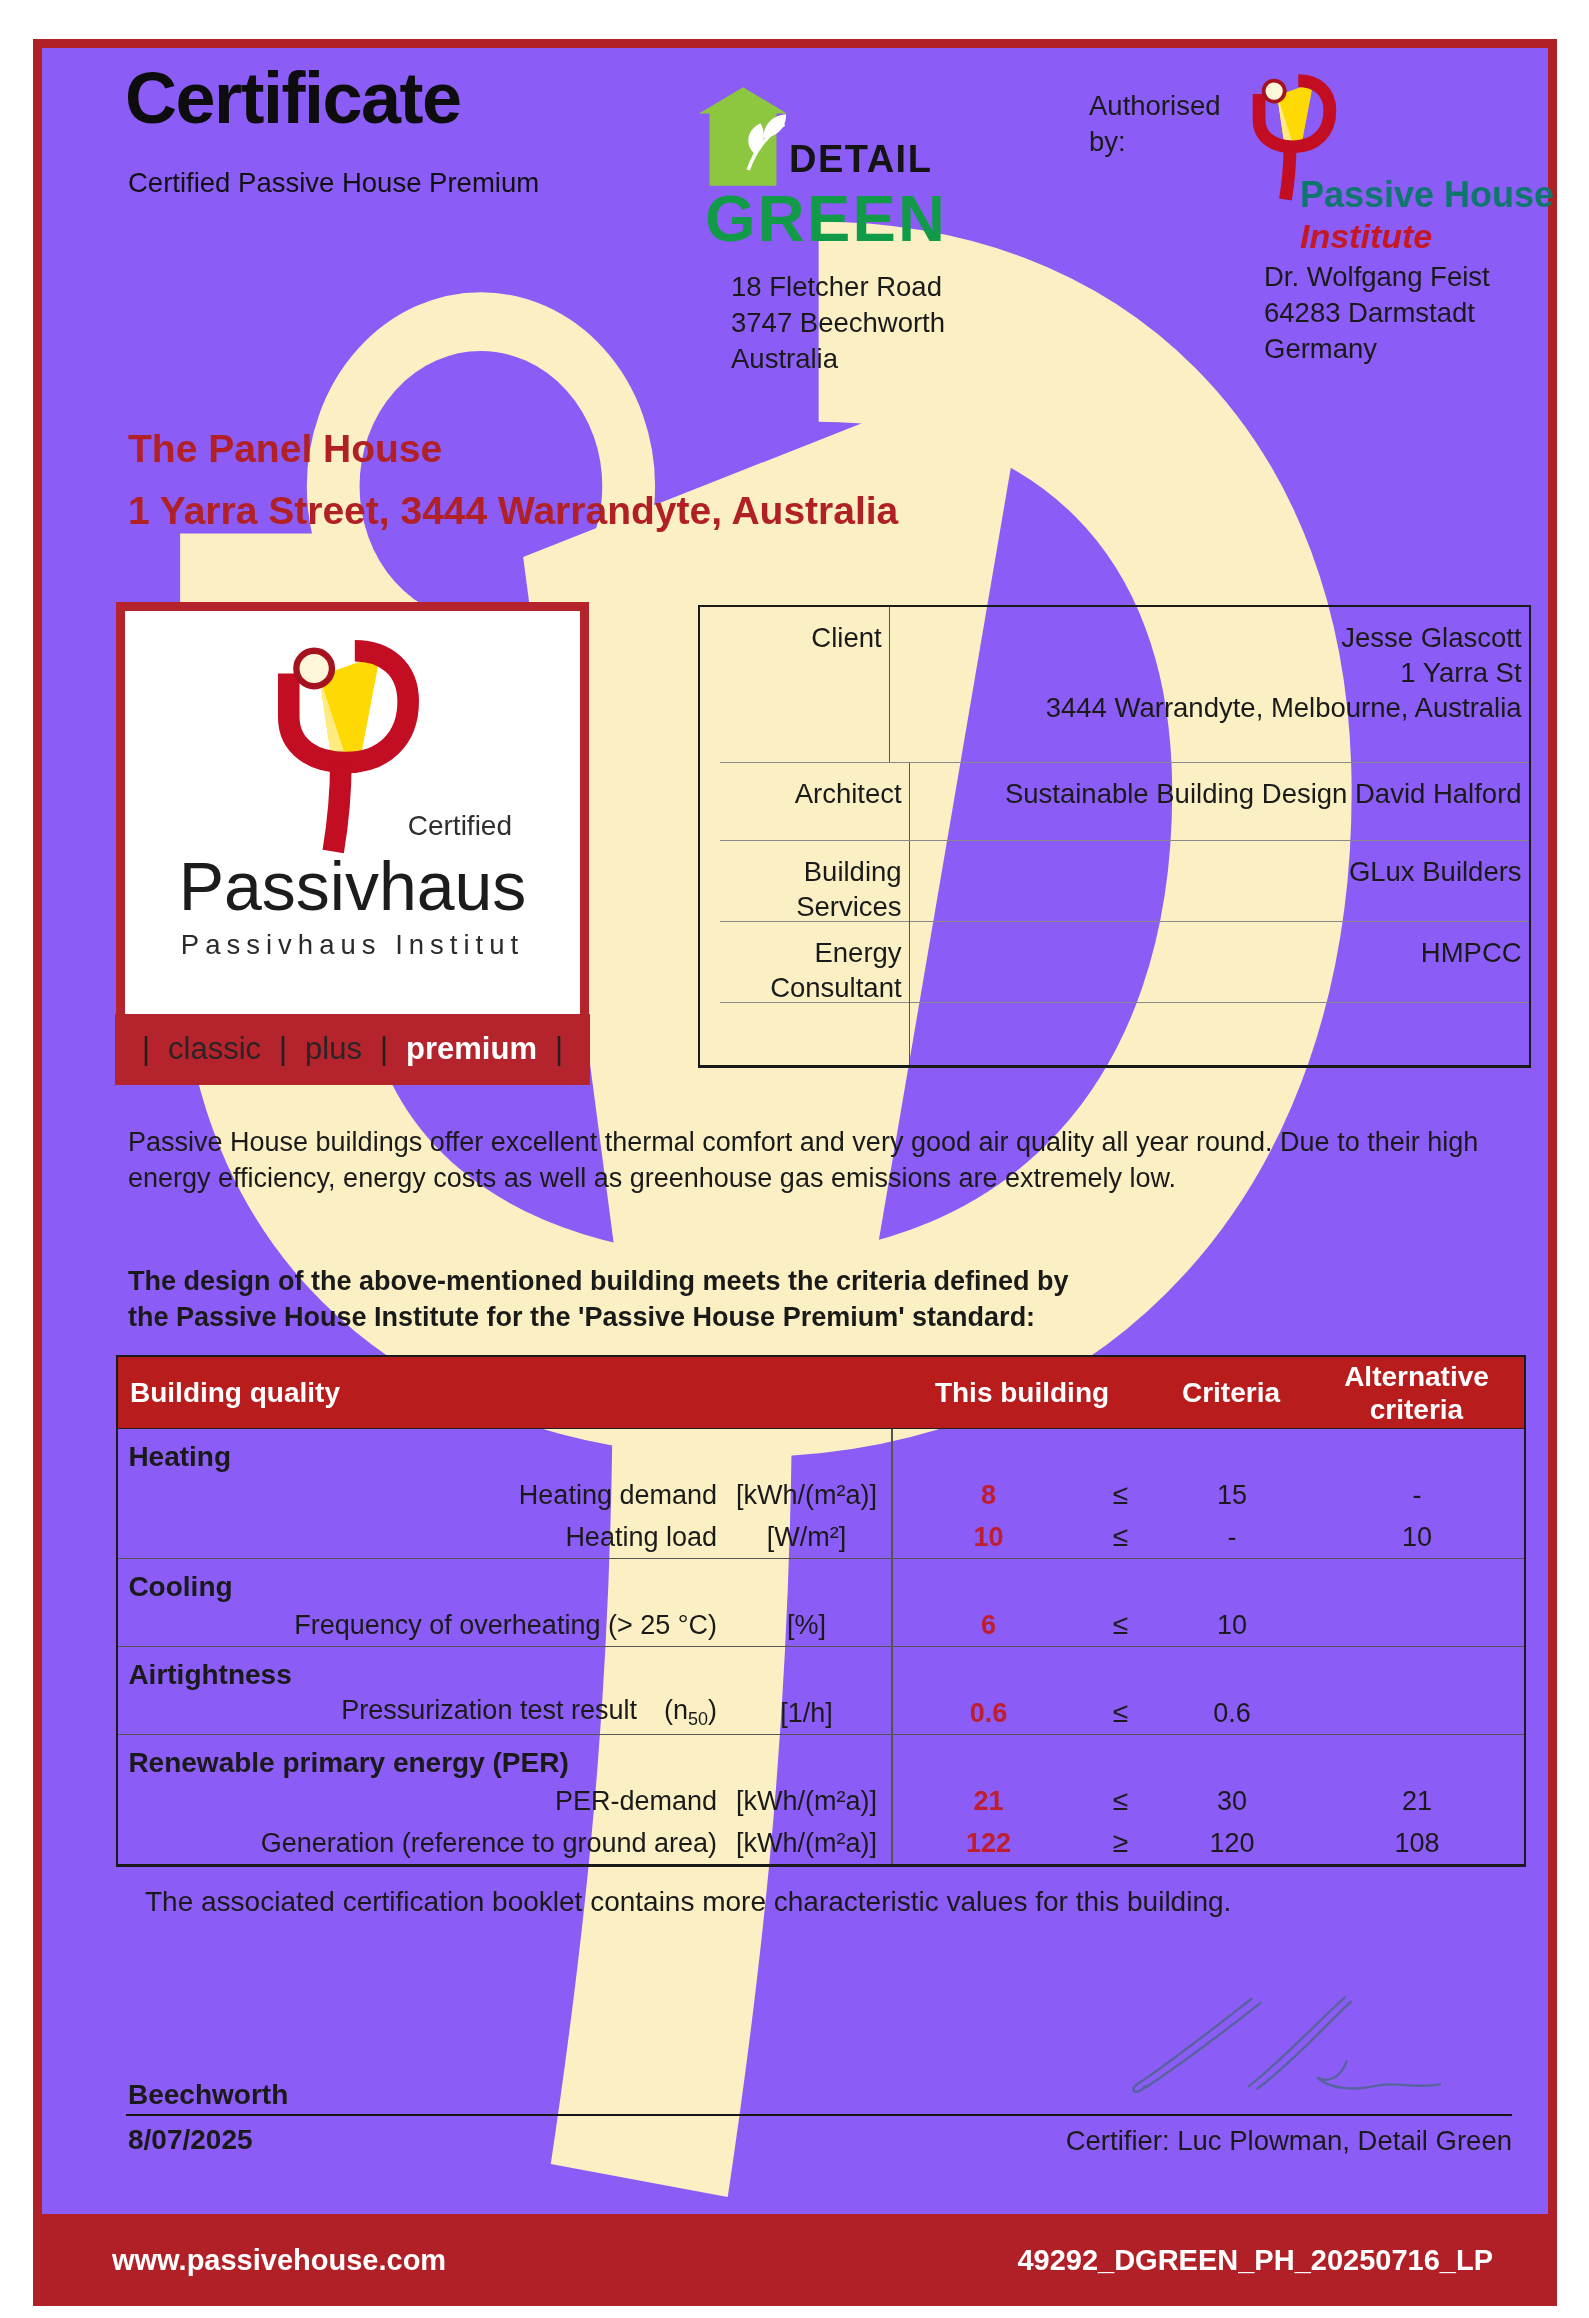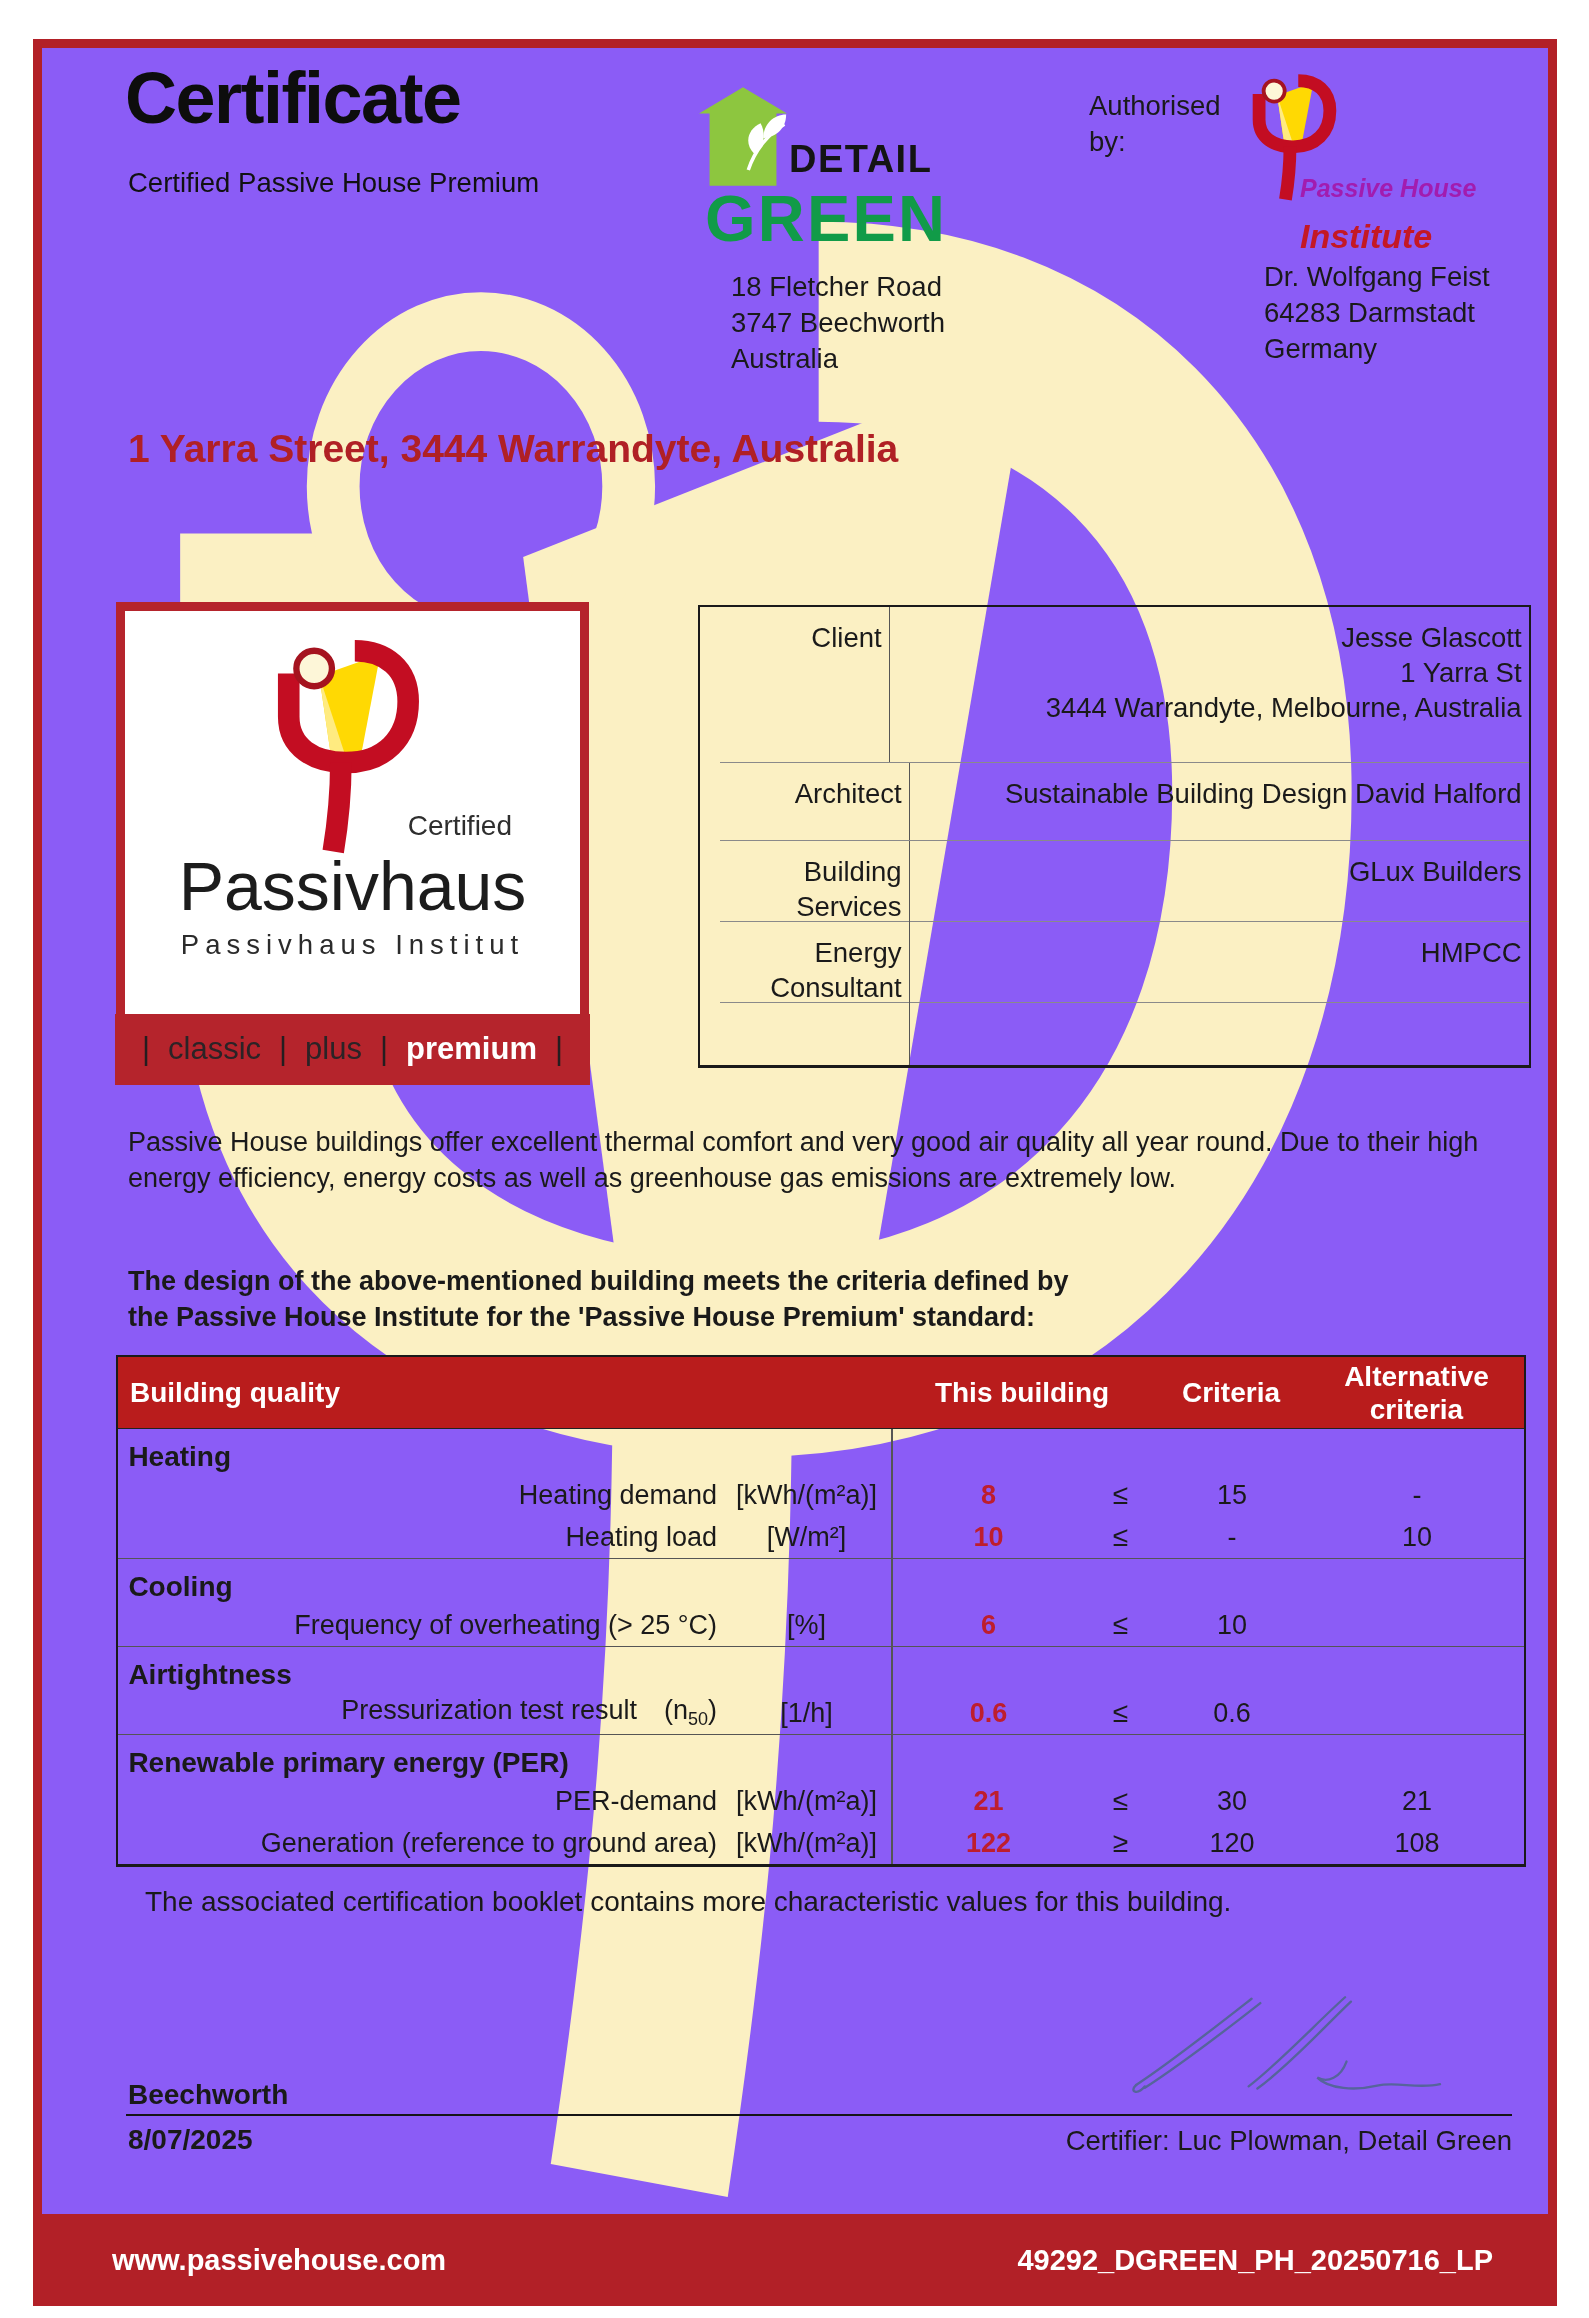--- a/index.html
+++ b/index.html
@@ -18,21 +18,21 @@
   .content{position:absolute;left:16px;top:0;width:1589px;height:2319px;z-index:2;}
   
   .h-title{position:absolute;left:109px;top:57px;font-size:72px;font-weight:bold;color:#0d0d0d;letter-spacing:-1.5px;}
   .h-sub{position:absolute;left:112px;top:167px;font-size:27.5px;color:#111;}
   .dg-house{position:absolute;left:683px;top:85px;width:88px;height:103px;}
   .dg-detail{position:absolute;left:773px;top:138px;font-size:38px;font-weight:bold;letter-spacing:1.5px;color:#141414;}
   .dg-green{position:absolute;left:689px;top:181px;font-size:65px;font-weight:bold;letter-spacing:2.2px;color:#119b48;}
   .dg-addr{position:absolute;left:715px;top:269px;font-size:27.5px;line-height:36px;}
   .auth{position:absolute;left:1073px;top:88px;font-size:27.5px;line-height:36px;}
   .phi-logo-sm{position:absolute;left:1228px;top:73px;width:104px;height:128px;}
-  .phi-word1{position:absolute;left:1284px;top:174px;font-size:25px;font-style:italic;font-weight:bold;color:#a21caf;}
+  .phi-word1{position:absolute;left:1284px;top:174px;font-size:36px;font-weight:bold;color:#0f766e;}
   .phi-word2{position:absolute;left:1284px;top:217px;font-size:34px;font-style:italic;font-weight:bold;color:#c41825;}
   .phi-addr{position:absolute;left:1248px;top:259px;font-size:27.5px;line-height:36px;}
   
   .b-title{position:absolute;left:112px;top:418px;font-size:39px;font-weight:bold;color:#b02025;line-height:62px;}
   
   .seal{position:absolute;left:100px;top:602px;width:473px;height:482px;background:#ffffff;
         border:9.7px solid #b5242c;box-sizing:border-box;}
   .seal-phi{position:absolute;left:141px;top:27px;width:170px;height:216px;}
   .seal-cert{position:absolute;right:68px;top:199px;font-size:28px;color:#2e2e2e;}
   .seal-name{position:absolute;left:0;right:0;top:236px;text-align:center;font-size:68px;color:#1c1c1c;}
@@ -135,20 +135,21 @@
   </svg>
   <div class="phi-word1">Passive House</div>
   <div class="phi-word2">Institute</div>
   <div class="phi-addr">
     <div>Dr. Wolfgang Feist</div>
     <div>64283 Darmstadt</div>
     <div>Germany</div>
   </div>
 
   <div class="b-title">
+    <div>The Panel House</div>
     <div>1 Yarra Street, 3444 Warrandyte, Australia</div>
   </div>
 
   <div class="seal">
     <svg class="seal-phi" viewBox="0 0 130 170">
       <polygon points="40,30 88,13 72,97 50,98" fill="#ffd903"></polygon>
       <polygon points="40,30 62,97 50,98" fill="#ffeb80"></polygon>
       <path d="M16,28 L16,62 C16,86 36,98 61,98 C91,98 110,79 110,50 C110,24 92,10 68,10" fill="none" stroke="#c30d22" stroke-width="17"></path>
       <path d="M57,98 C57,124 55,144 51,168" fill="none" stroke="#c30d22" stroke-width="17"></path>
       <circle cx="36" cy="24" r="14" fill="#fdf6d8" stroke="#a5131f" stroke-width="5"></circle>

